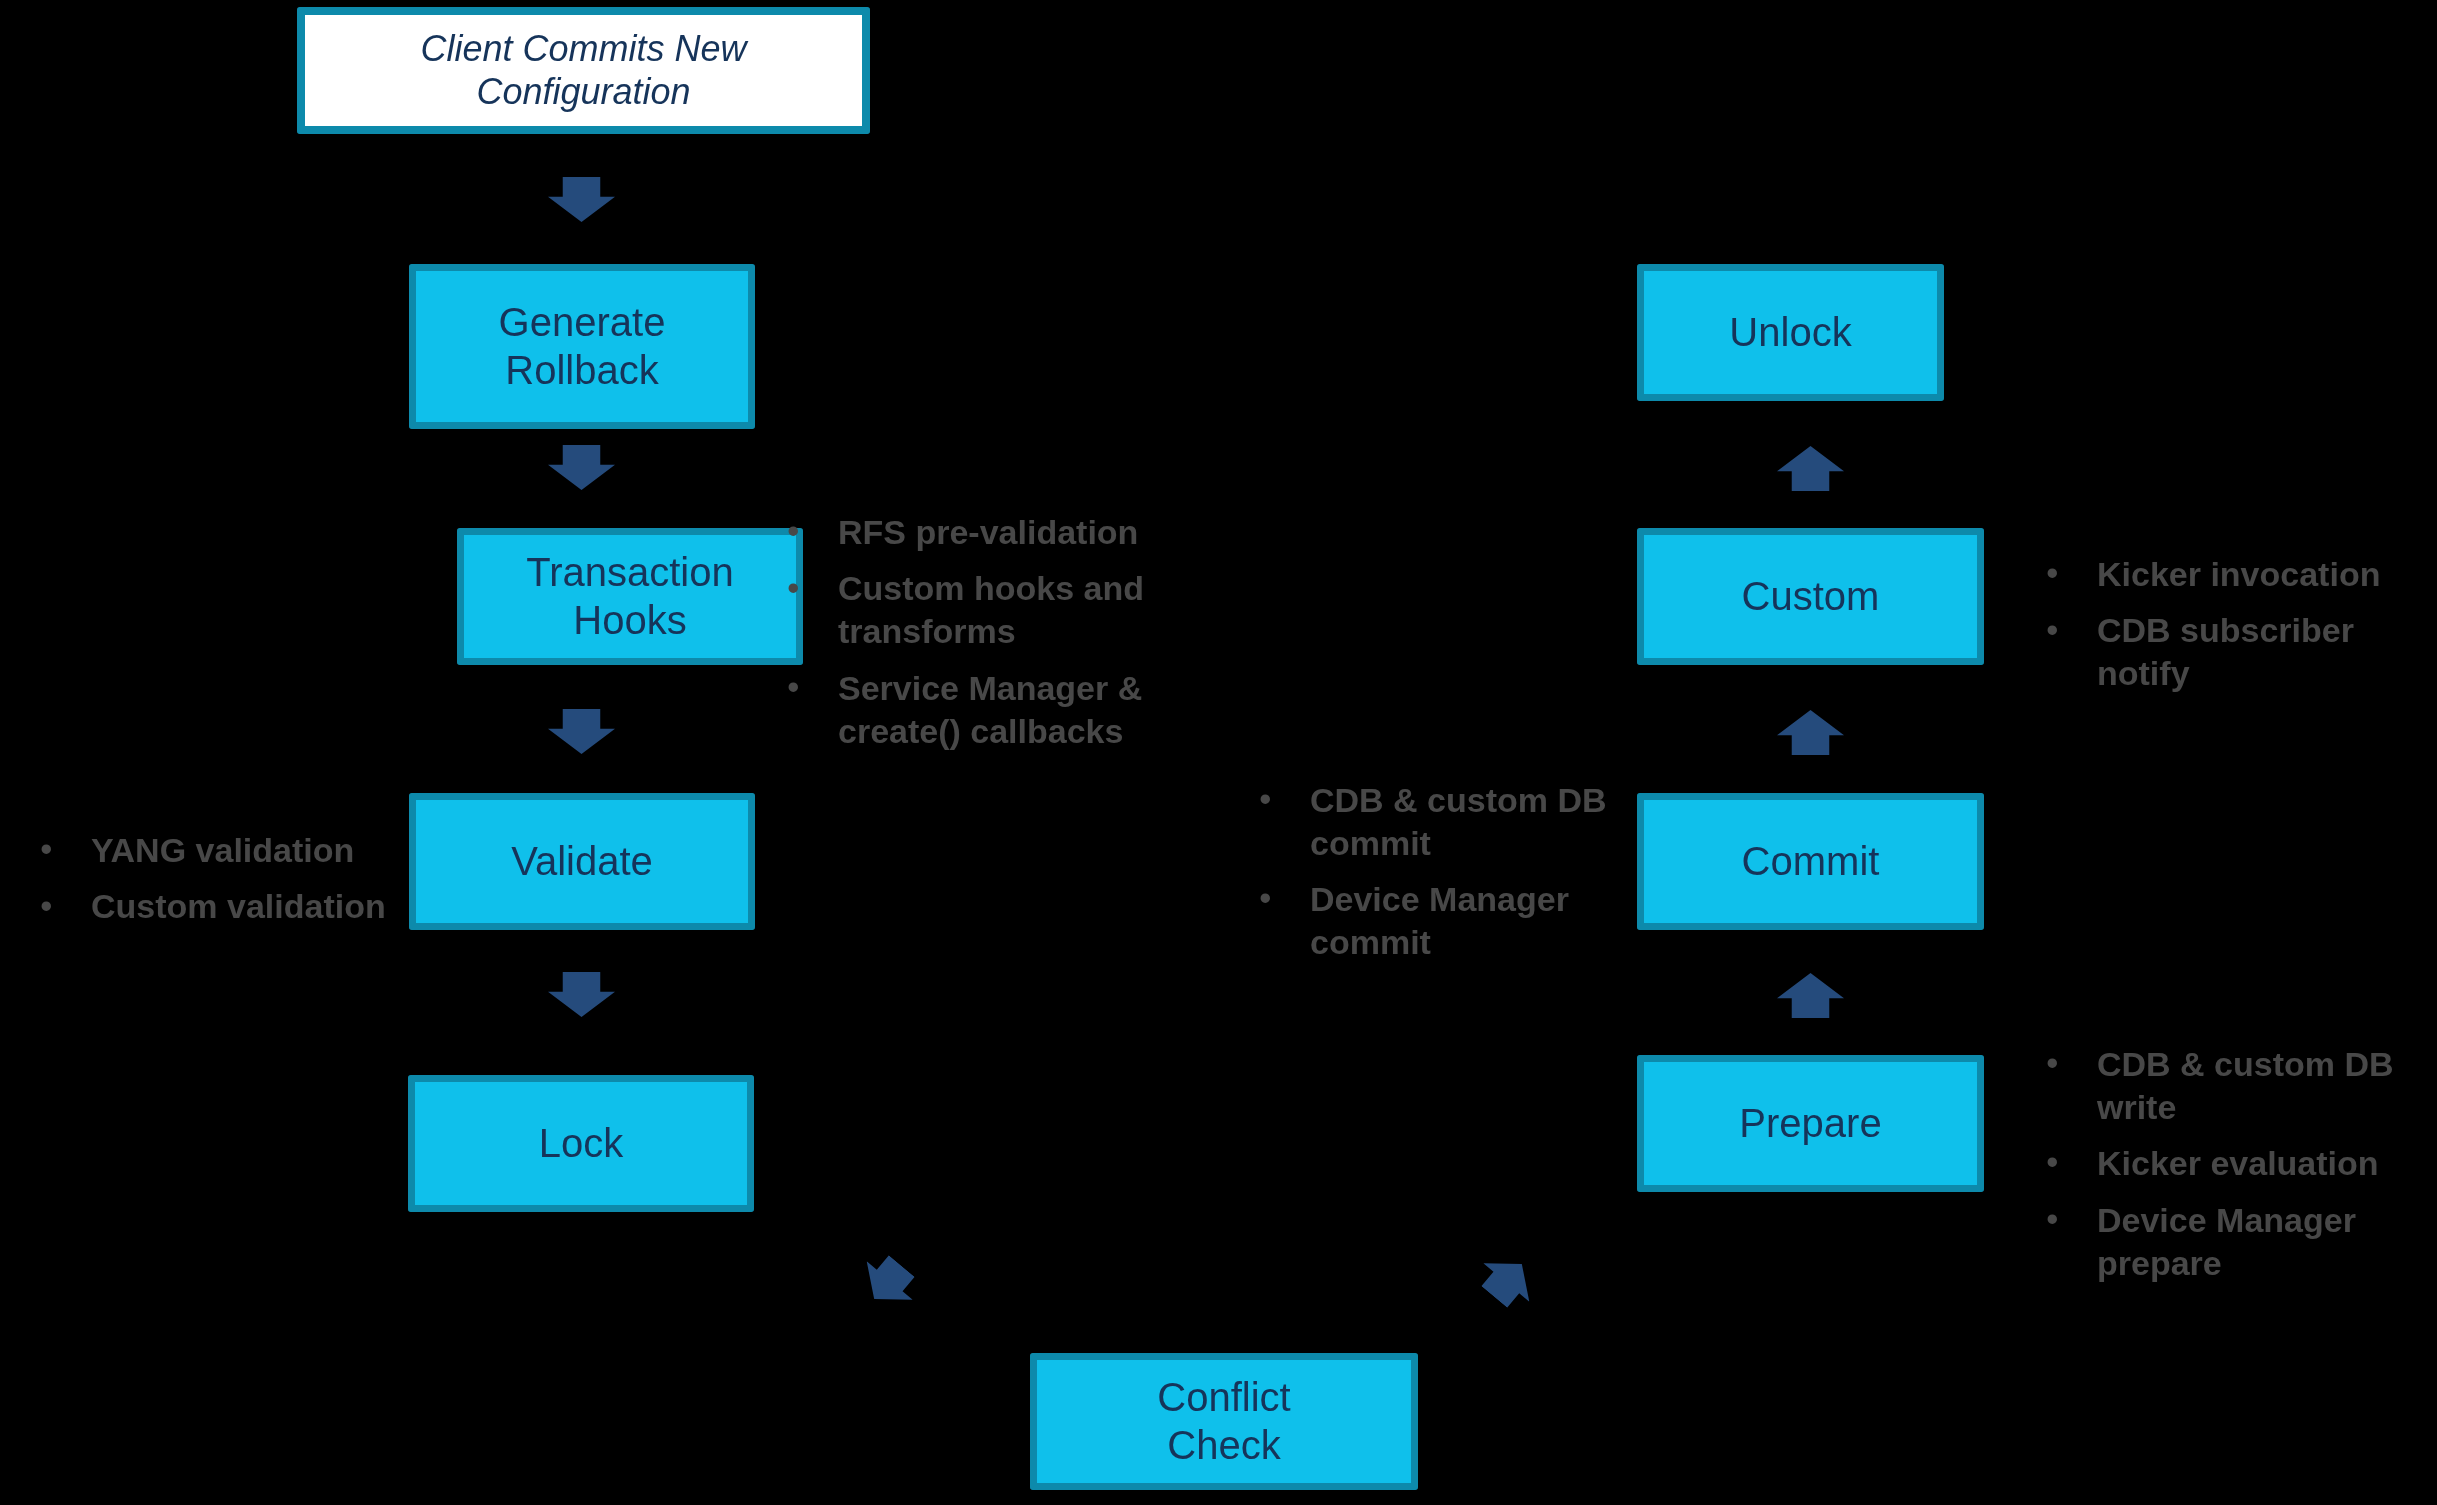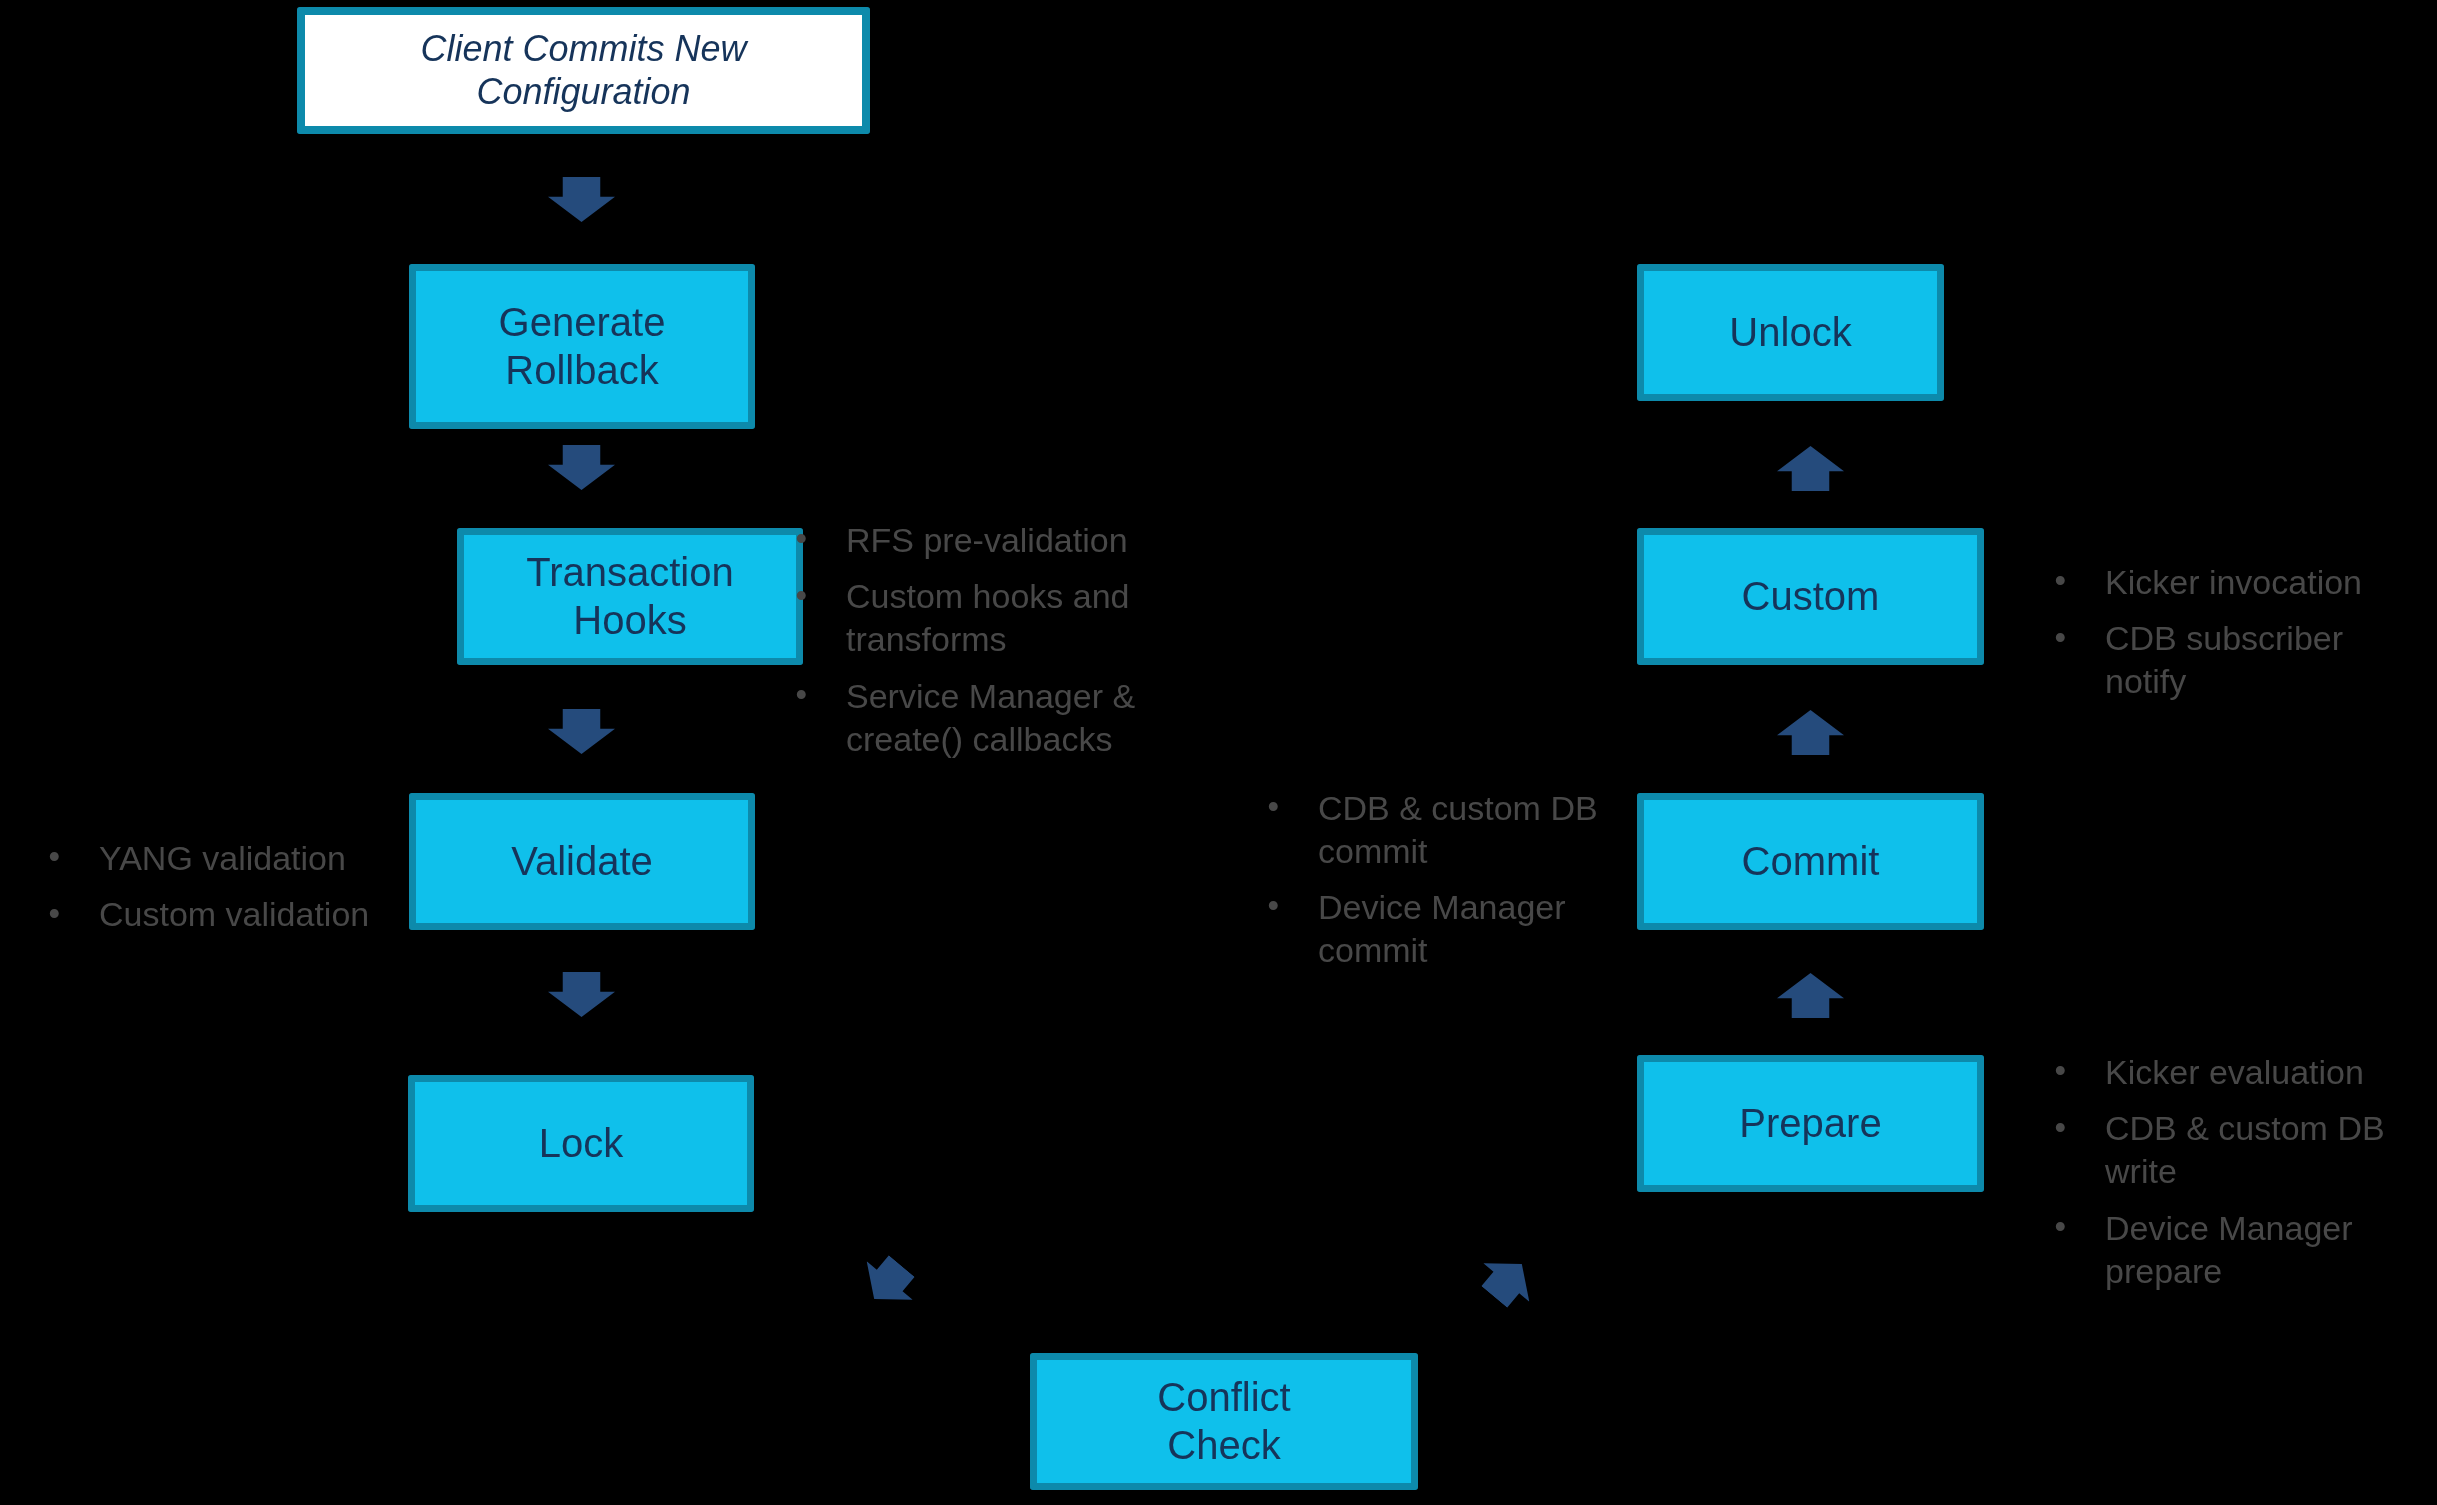--- a/index.html
+++ b/index.html
@@ -52,23 +52,23 @@
   #arrow-gr-th{left:548px;top:445px;}
   #arrow-th-val{left:548px;top:709px;}
   #arrow-val-lock{left:548px;top:972px;}
   #arrow-prep-commit{left:1777px;top:973px;}
   #arrow-commit-notify{left:1777px;top:710px;}
   #arrow-notify-unlock{left:1777px;top:446px;}
   #arrow-lock-cc{left:858px;top:1261px;width:60px;height:43px;transform:rotate(40deg);}
   #arrow-cc-prepare{left:1478px;top:1259px;width:60px;height:43px;transform:rotate(40deg);}
 
   .notes{
-    position:absolute;list-style:none;margin:16px;padding:0;
+    position:absolute;list-style:none;margin:8px;padding:0;
     color:var(--note-text);
-    font-size:34px;line-height:1.26;font-weight:400;
+    font-size:34px;line-height:1.26;font-weight:700;
   }
   .notes li{position:relative;padding-left:56px;margin-bottom:13.6px;}
   .notes li::before{content:"\2022";position:absolute;left:5.4px;top:-0.9px;font-size:33px;}
   #notes-transaction-hooks{left:774px;top:503px;width:389px;}
   #notes-validate{left:27px;top:821px;width:398px;}
   #notes-commit{left:1246px;top:771px;width:380px;}
   #notes-notify{left:2033px;top:545px;width:380px;}
   #notes-prepare{left:2033px;top:1035px;width:389px;}
 </style>
 </head>
@@ -123,22 +123,22 @@
 Check</span>
 </div>
 
 <div class="arrow up" id="arrow-cc-prepare"></div>
 
 <div class="node" id="node-prepare">
   <span class="label">Prepare</span>
 </div>
 
 <ul class="notes" id="notes-prepare">
+  <li>CDB &amp; custom DB write</li>
   <li>Kicker evaluation</li>
-  <li>CDB &amp; custom DB write</li>
   <li>Device Manager prepare</li>
 </ul>
 
 <div class="arrow up" id="arrow-prep-commit"></div>
 
 <ul class="notes" id="notes-commit">
   <li>CDB &amp; custom DB commit</li>
   <li>Device Manager commit</li>
 </ul>
 

